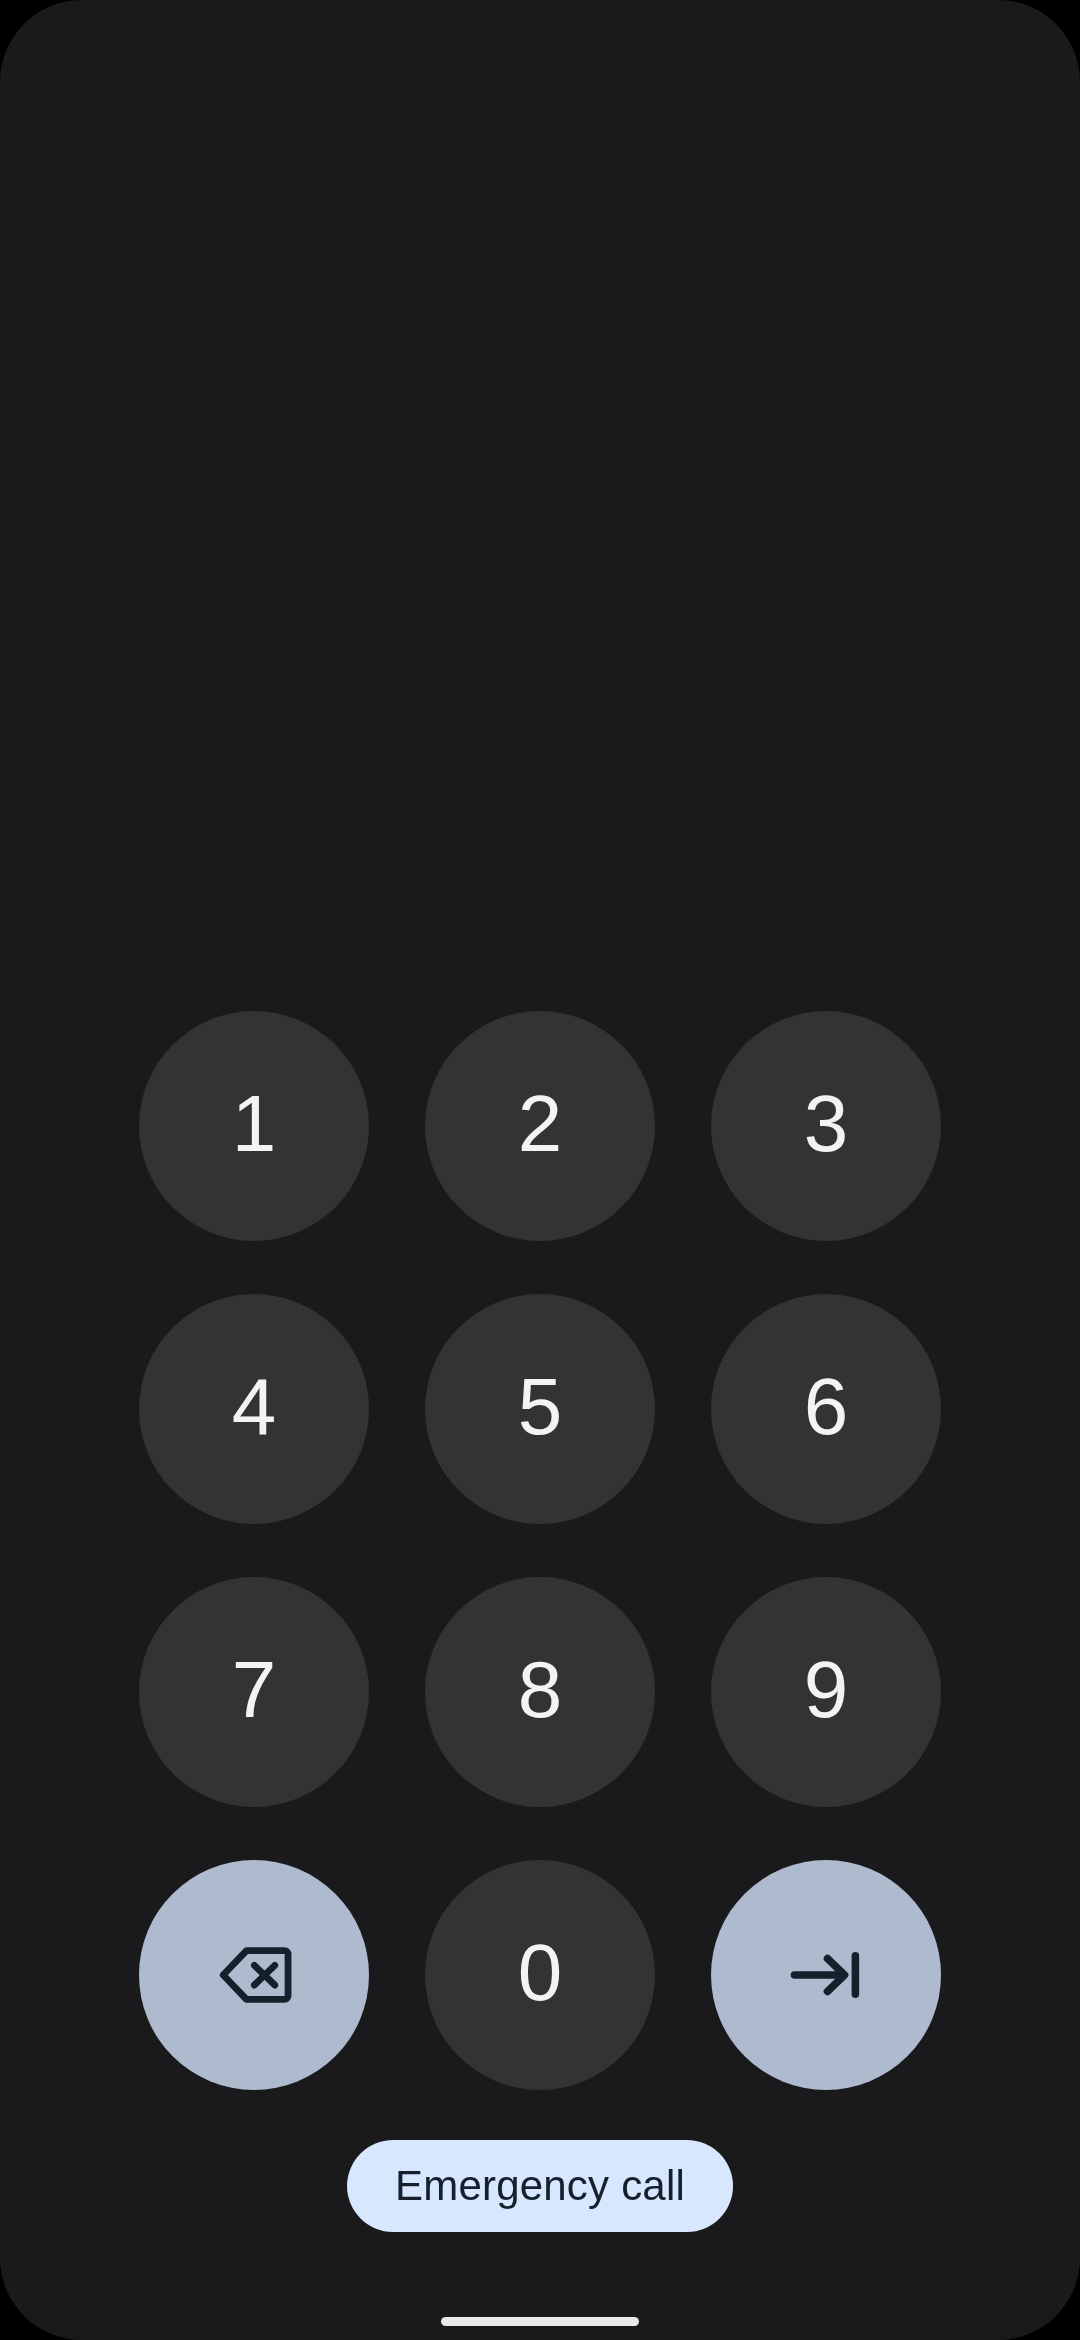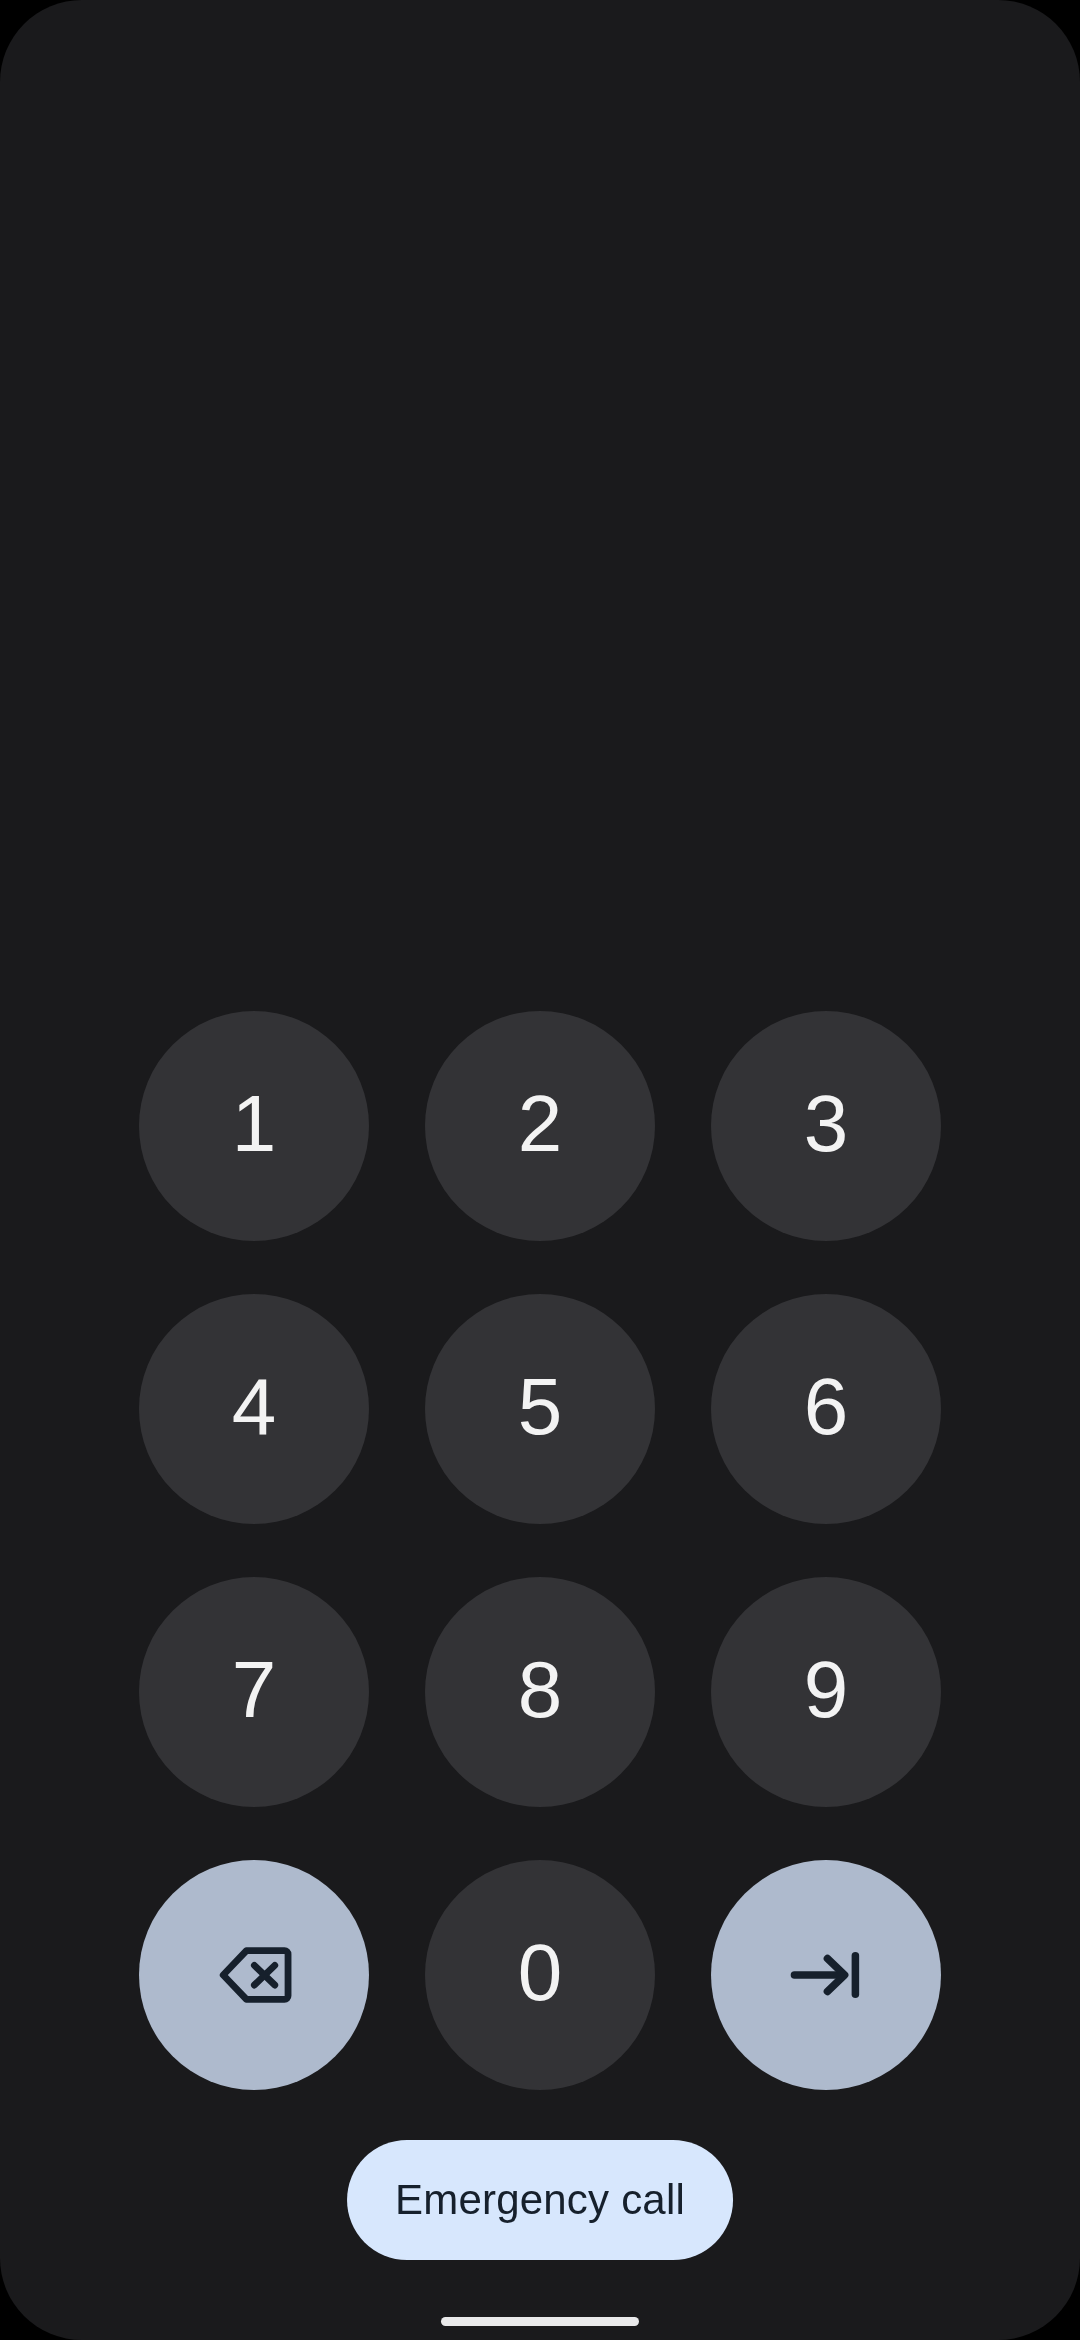--- a/index.html
+++ b/index.html
@@ -98,21 +98,21 @@
   .row-2 { top: 1294px; }
   .row-3 { top: 1577px; }
   .row-4 { top: 1860px; }
 
   
   #emergency-call {
     position: absolute;
     left: 50%;
     transform: translateX(-50%);
     top: 2140px;
-    height: 120px;
+    height: 92px;
     min-width: 336px;
     padding: 0 48px;
     border-radius: 60px;
     background: #d7e7fd;
     display: flex;
     align-items: center;
     justify-content: center;
     box-sizing: border-box;
   }
 

